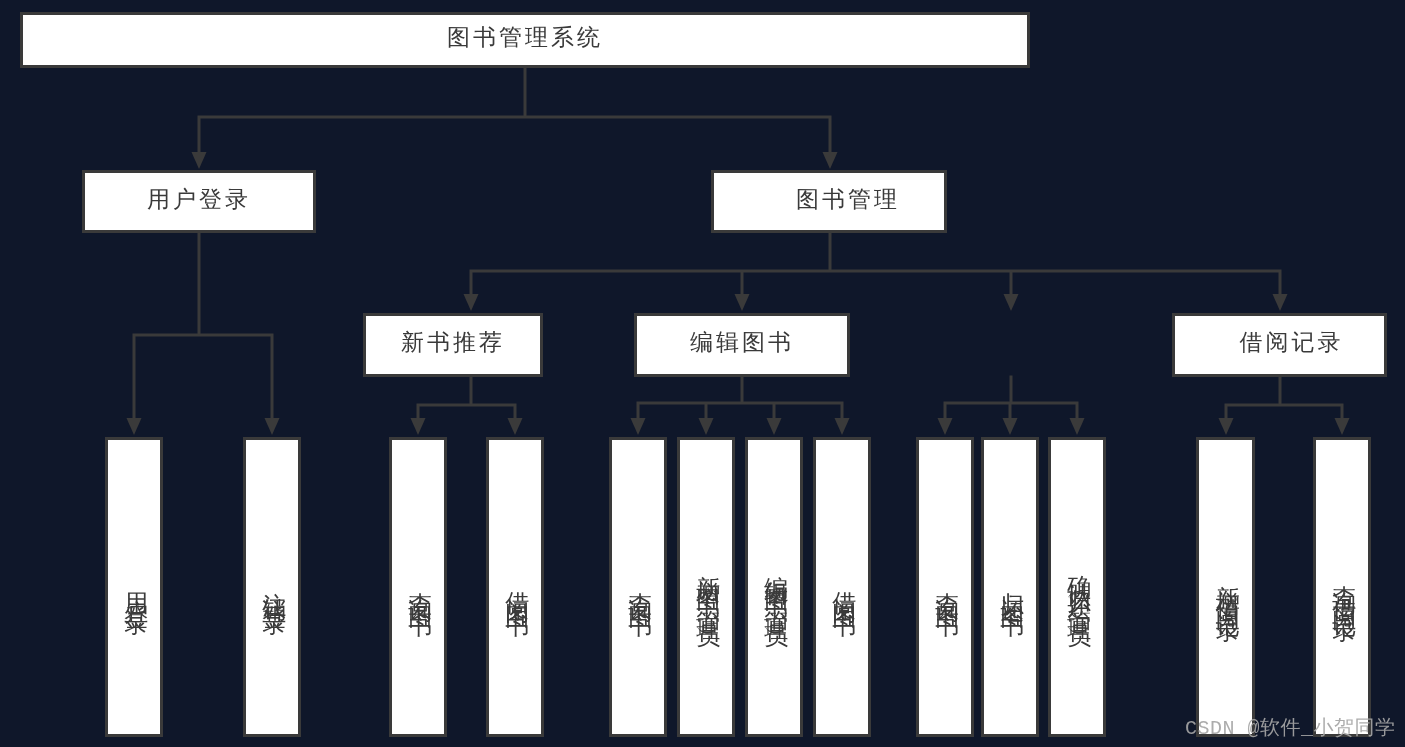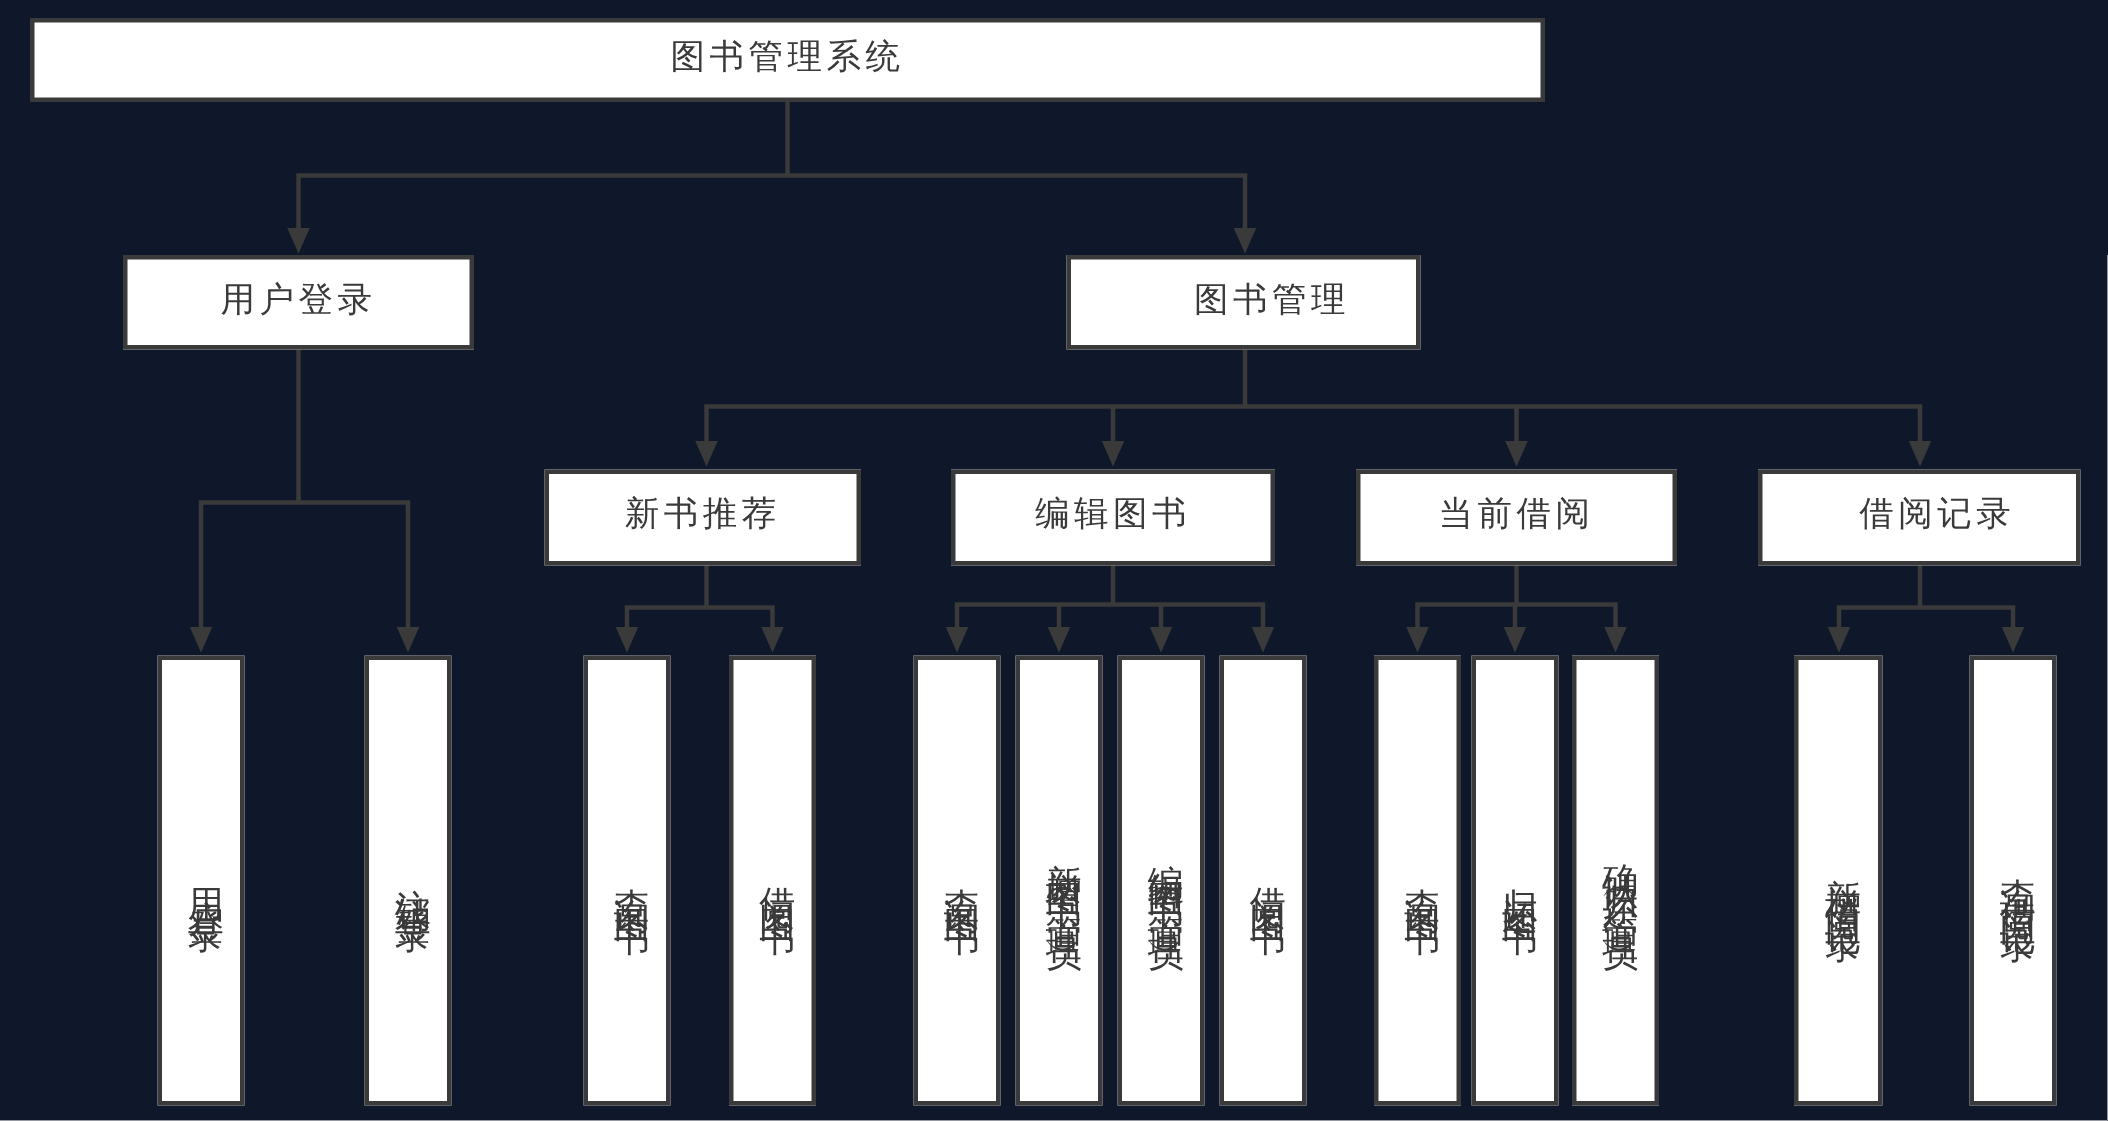--- a/index.html
+++ b/index.html
@@ -36,21 +36,21 @@
     writing-mode: vertical-rl;
     text-orientation: mixed;
     font-size: 24px;
     letter-spacing: 7px;
     white-space: nowrap;
   }
   
   .n-root            { left: 20px;   top: 12px;  width: 1010px; height: 56px; }
   .n-user-login      { left: 82px;   top: 170px; width: 234px;  height: 63px; }
   .n-book-mgmt       { left: 711px;  top: 170px; width: 236px;  height: 63px; padding-left: 38px; }
-  .n-new-book-rec    { left: 363px;  top: 313px; width: 211px;  height: 64px; }
+  .n-new-book-rec    { left: 363px;  top: 313px; width: 180px;  height: 64px; }
   .n-book-borrow     { left: 634px;  top: 313px; width: 216px;  height: 64px; }
   .n-current-borrow  { left: 904px;  top: 313px; width: 214px;  height: 64px; }
   .n-borrow-records  { left: 1172px; top: 313px; width: 215px;  height: 64px; padding-left: 24px; }
   .l-user-login      { left: 105px;  top: 437px; width: 58px;   height: 300px; }
   .l-logout          { left: 243px;  top: 437px; width: 58px;   height: 300px; }
   .l-nb-query        { left: 389px;  top: 437px; width: 58px;   height: 300px; }
   .l-nb-borrow       { left: 486px;  top: 437px; width: 58px;   height: 300px; }
   .l-bb-query        { left: 609px;  top: 437px; width: 58px;   height: 300px; }
   .l-bb-add          { left: 677px;  top: 437px; width: 58px;   height: 300px; }
   .l-bb-edit         { left: 745px;  top: 437px; width: 58px;   height: 300px; }
@@ -123,35 +123,35 @@
     </g>
   </svg>
 
   <div class="node n-root">图书管理系统</div>
 
   <div class="node n-user-login">用户登录</div>
   <div class="node n-book-mgmt">图书管理</div>
 
   <div class="node n-new-book-rec">新书推荐</div>
   <div class="node n-book-borrow">编辑图书</div>
-  <div class="node n-current-borrow">当前借阅</div>
   <div class="node n-borrow-records">借阅记录</div>
 
   <div class="node vnode l-user-login">用户登录</div>
   <div class="node vnode l-logout">注销登录</div>
 
   <div class="node vnode l-nb-query">查询图书</div>
   <div class="node vnode l-nb-borrow">借阅图书</div>
 
   <div class="node vnode l-bb-query">查询图书</div>
   <div class="node vnode l-bb-add">新增图书（管理员）</div>
   <div class="node vnode l-bb-edit">编辑图书（管理员）</div>
   <div class="node vnode l-bb-borrow">借阅图书</div>
 
   <div class="node vnode l-cb-query">查询图书</div>
   <div class="node vnode l-cb-return">归还图书</div>
   <div class="node vnode l-cb-confirm">确认归还（管理员）</div>
 
   <div class="node vnode l-br-add">新增借阅记录</div>
   <div class="node vnode l-br-query">查询借阅记录</div>
 
+  <div id="watermark">CSDN @软件_小贺同学</div>
 
 </div>
 
 </body></html>

